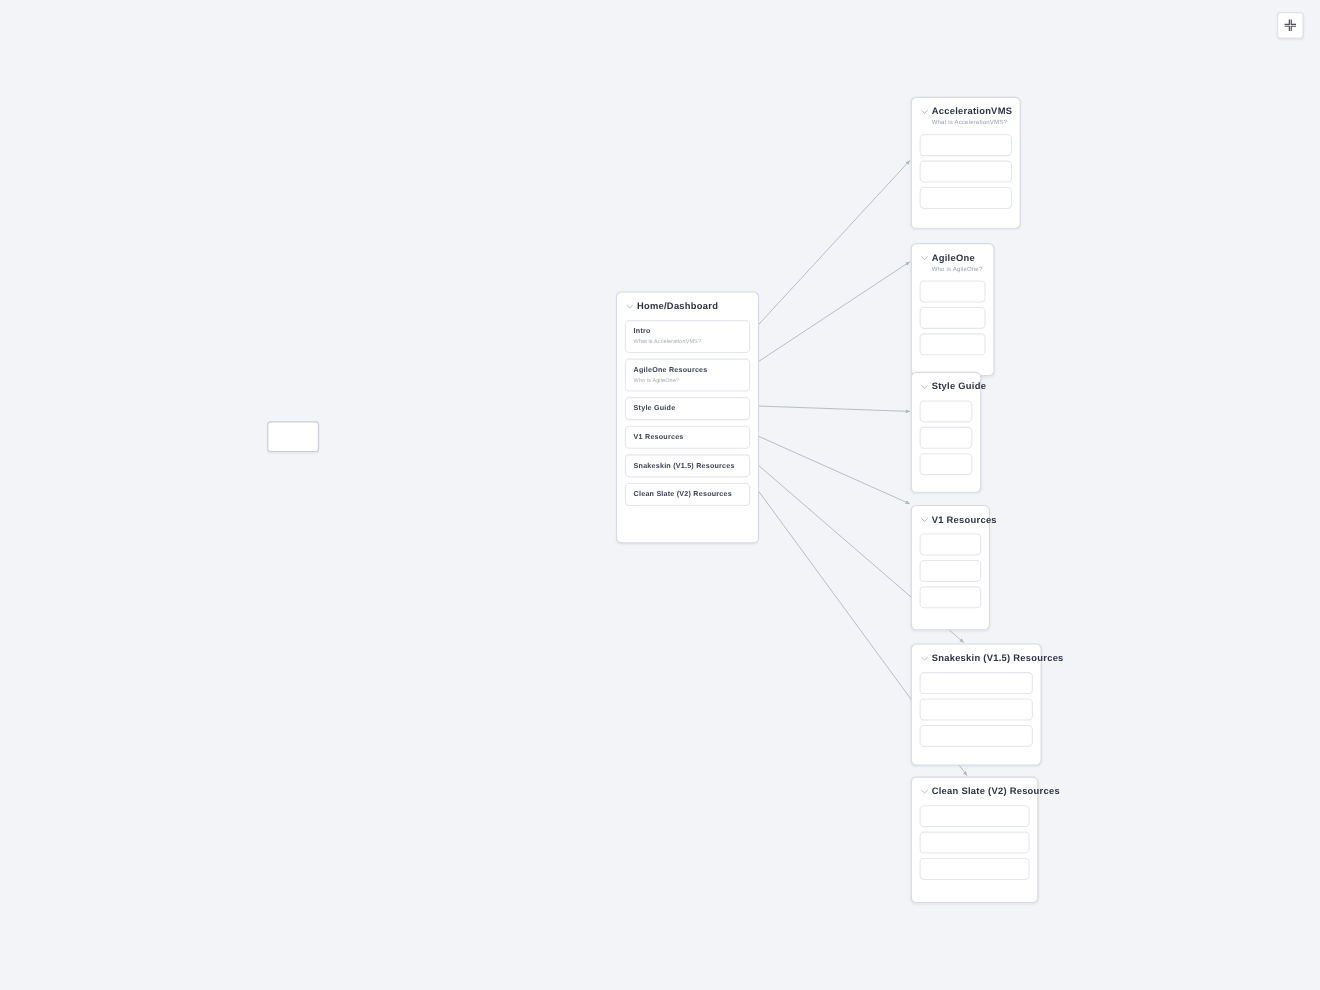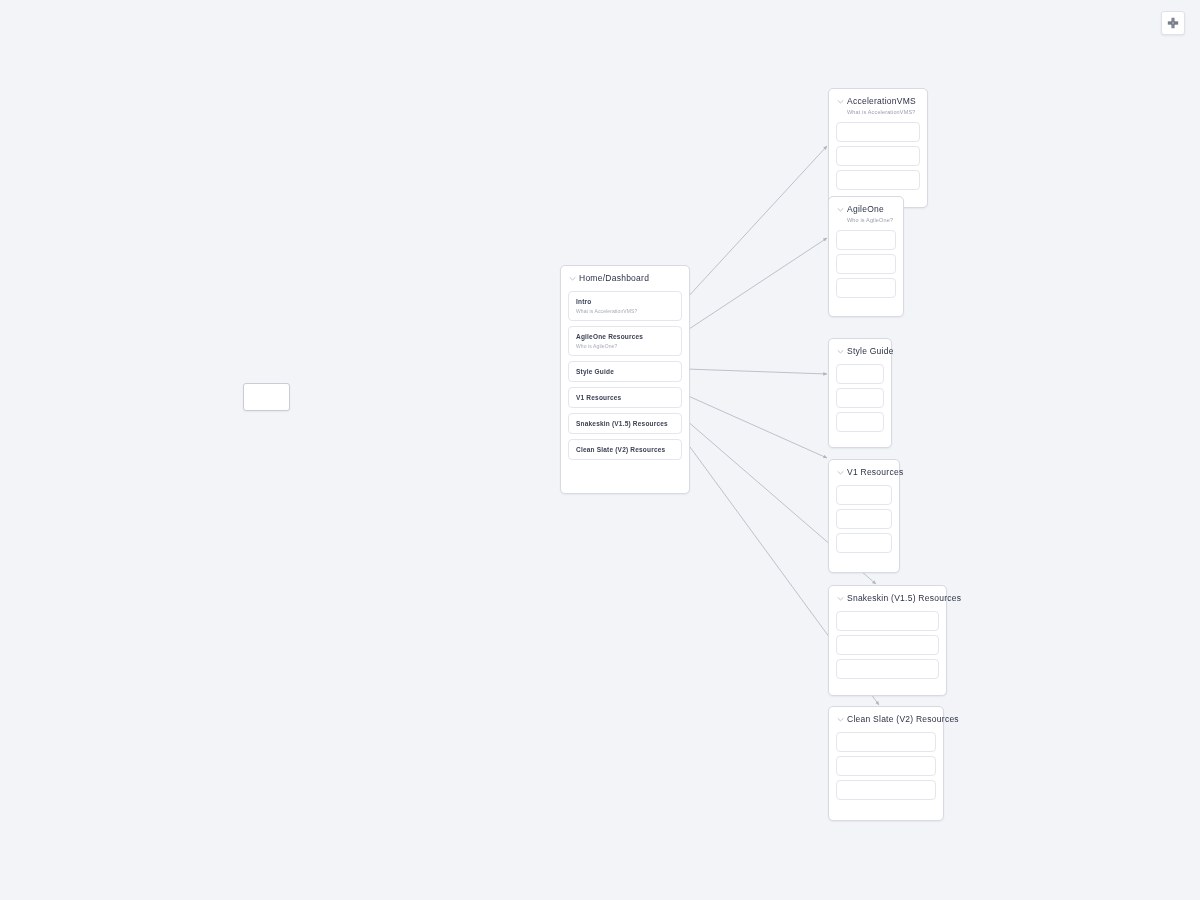--- a/index.html
+++ b/index.html
@@ -60,21 +60,21 @@
   }
   .caret svg { display: block; }
 
   .node-titles {
     flex: 1 1 auto;
     min-width: 0;
   }
 
   .node-title {
     font-size: 8.5px;
-    font-weight: 400;
+    font-weight: 700;
     color: #2b3245;
     letter-spacing: 0.25px;
     line-height: 11px;
     white-space: nowrap;
   }
 
   .node-subtitle {
     font-size: 5.5px;
     font-weight: 400;
     color: #9aa0ae;
@@ -130,21 +130,21 @@
     left: 560px;
     top: 265px;
     width: 130px;
     height: 229px;
   }
   #node-home .subcard { margin-bottom: 5px; }
   #node-home .subcard.tall { min-height: 26px; }
 
   
   #node-acceleration { left: 828px; top: 88px;  width: 100px; height: 120px; }
-  #node-agileone     { left: 828px; top: 196px; width: 76px;  height: 121px; }
+  #node-agileone     { left: 828px; top: 221px; width: 76px;  height: 121px; }
   #node-styleguide   { left: 828px; top: 338px; width: 64px;  height: 110px; }
   #node-v1           { left: 828px; top: 459px; width: 72px;  height: 114px; }
   #node-snakeskin    { left: 828px; top: 585px; width: 119px; height: 111px; }
   #node-cleanslate   { left: 828px; top: 706px; width: 116px; height: 115px; }
 
   
   #node-blank {
     left: 243px;
     top: 383px;
     width: 47px;

